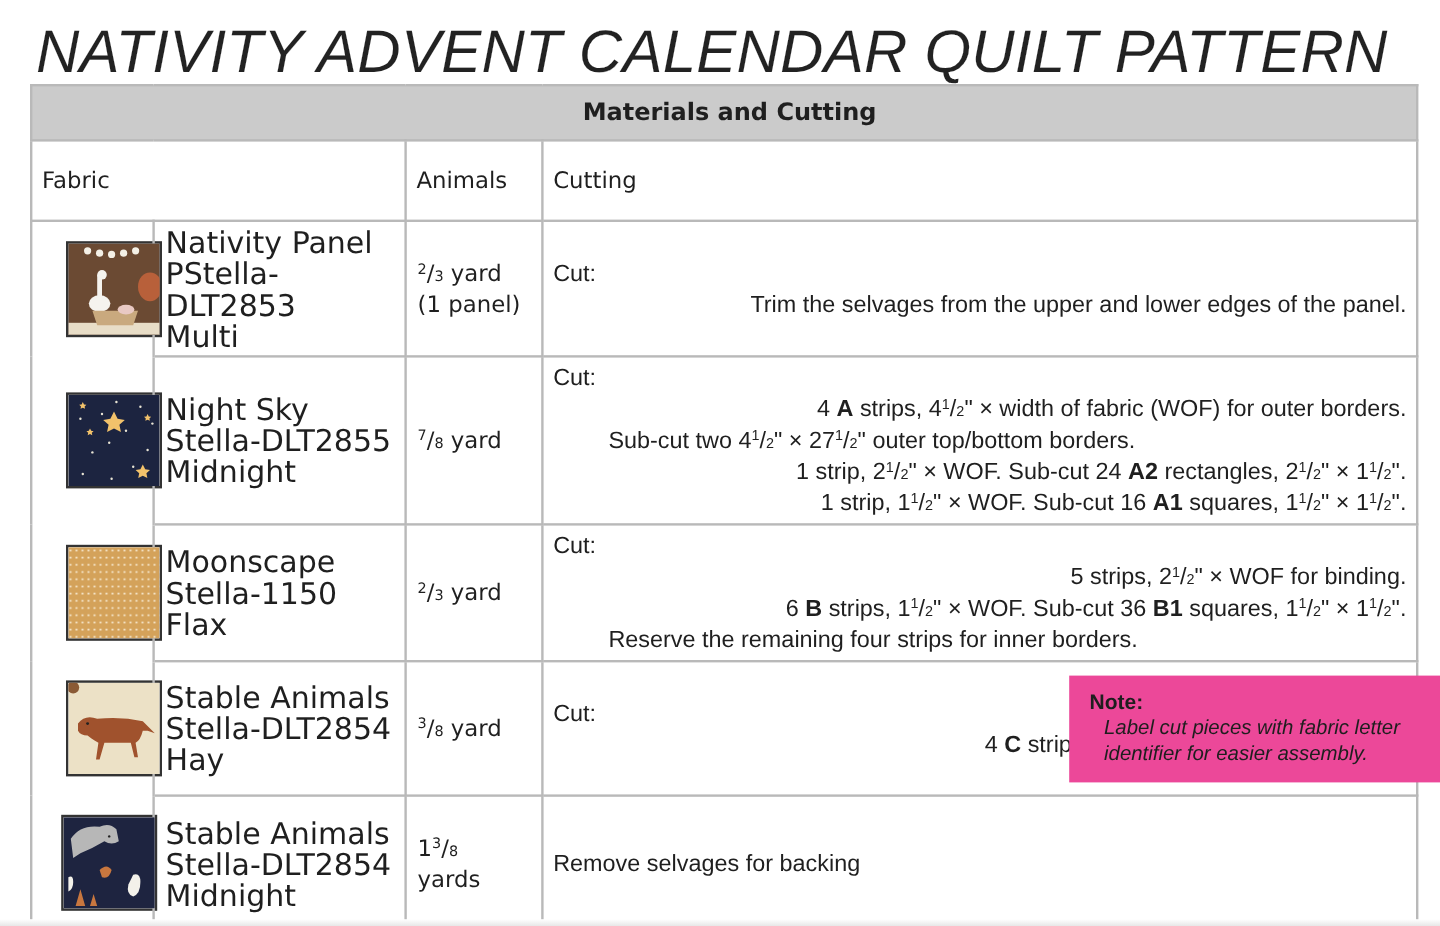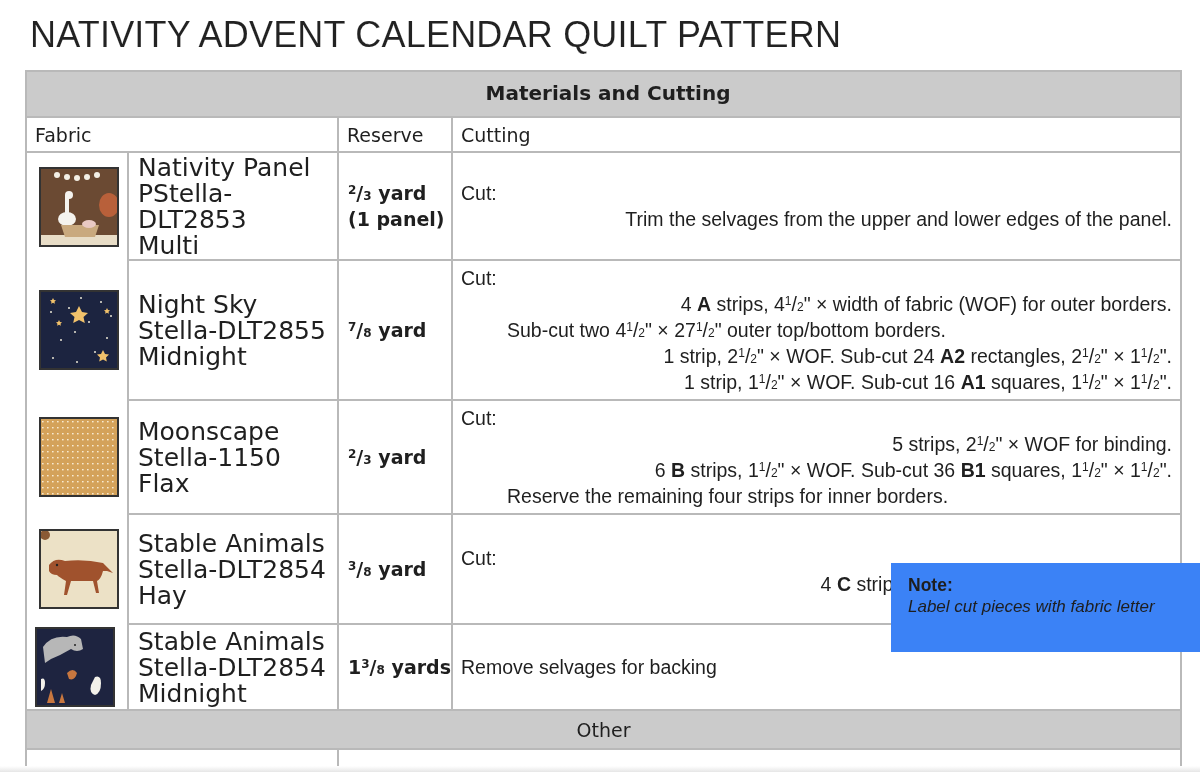--- a/index.html
+++ b/index.html
@@ -4,72 +4,72 @@
 <style>
   html, body { margin: 0; padding: 0; }
   body {
     width: 1200px; height: 772px; overflow: hidden; position: relative;
     background: #ffffff; color: #1f1f1f;
     font-family: "DejaVu Sans", "Liberation Sans", sans-serif;
   }
   .title {
     position: absolute; left: 30px; top: 14px;
     font-family: "Liberation Sans", sans-serif;
-    font-weight: 300; font-size: 36px; letter-spacing: 0.2px; color: #222;
+    font-weight: 300; font-size: 50px; letter-spacing: 0.2px; color: #222; font-style: italic;
     -webkit-text-stroke: 0.1px #fff;
   }
   table.mc {
     position: absolute; left: 25px; top: 70px; width: 1157px;
     border-collapse: collapse; table-layout: fixed;
     font-size: 19px; line-height: 26px;
   }
-  table.mc td { border: 2px solid #b9b9b9; vertical-align: middle; padding: 0; }
+  table.mc td { border: 2px solid #b9b9b9; vertical-align: middle; padding: 16px; }
   .section-row td { background: #cbcbcb; text-align: center; }
   .section-title { font-weight: bold; font-size: 20px; padding: 4px 0 6px 9px !important; height: 34px; }
   .other-label { padding: 2px 8px !important; height: 33px; margin-top: 48px; }
   .hdr td { height: 33px; padding-left: 8px !important; }
   .swatch-cell { border-right: 2px solid #b9b9b9; text-align: center; border-top: none !important; border-bottom: none !important; }
   .swatch-cell.first { border-top: 2px solid #b9b9b9 !important; }
   .swatch-cell.last { border-bottom: 2px solid #b9b9b9 !important; }
   .swatch { width: 76px; height: 76px; margin: 0 auto 0 12px; border: 2px solid #333; display:block; }
   .name-cell { padding: 2px 0 0 9px !important; font-size: 25px; line-height: 26px; }
-  .yard-cell { padding-left: 9px !important; font-size: 19px; line-height: 26px; font-weight: bold; }
+  .yard-cell { padding-left: 9px !important; font-size: 19px; line-height: 26px; }
   .cut-cell { padding: 4px 8px !important; font-family: "Liberation Sans", sans-serif; font-size: 19.5px; line-height: 26px; }
   .ind1 { padding-left: 20px; text-align: right; }
   .ind2 { padding-left: 46px; }
   sup.f { font-size: 12px; vertical-align: 6px; line-height: 0; }
   sub.f { font-size: 12px; vertical-align: 0; line-height: 0; }
   .note {
     position: absolute; left: 891px; top: 563px; width: 309px; height: 89px;
-    background: #3b82f6; padding: 12px 0 0 17px; box-sizing: border-box;
+    background: #ec4899; padding: 12px 0 0 17px; box-sizing: border-box;
     font-family: "Liberation Sans", sans-serif; font-size: 17px; line-height: 21px; color: #1e1e1e;
   }
   .note .nt { font-weight: bold; font-size: 17.5px; }
-  .note .nb { font-style: italic; }
+  .note .nb { font-style: italic; margin-left: 12px; }
   .bottom-fade { position:absolute; left:0; right:0; bottom:0; height:6px; background: linear-gradient(#fff, #e6e6e6); }
 </style>
 </head>
 <body>
 
 <div class="title">NATIVITY ADVENT CALENDAR QUILT PATTERN</div>
 
 <table class="mc">
   <colgroup>
     <col style="width:102px">
       <col style="width:210px">
       <col style="width:114px">
       <col>
   </colgroup>
   <tbody>
       <tr class="section-row">
     <td colspan="4" class="section-title">Materials and Cutting</td>
   </tr>
   <tr class="hdr">
     <td colspan="2">Fabric</td>
-    <td>Reserve</td>
+    <td>Animals</td>
     <td>Cutting</td>
   </tr>
 
   <tr style="height:86px">
     <td class="swatch-cell first">
       <svg class="swatch" viewBox="0 0 76 76">
         <rect width="76" height="76" fill="#2a2624"></rect>
         <path d="M0 0 H76 V76 H0Z M10 70 Q10 10 40 8 Q70 10 70 70Z" fill="#6b4a33"></path>
         <rect x="0" y="66" width="76" height="10" fill="#e8ddc7"></rect>
         <g fill="#f4f0e6">
@@ -229,15 +229,16 @@
     <td style="border-right:none"></td>
     <td class="name-cell" style="border-left:none">Batting</td>
     <td colspan="2" class="yard-cell">43" x 49"</td>
   </tr>
 </tbody>
   </table>
 
 <div class="note">
   <div class="nt">Note:</div>
   <div class="nb">Label cut pieces with fabric letter</div>
+  <div class="nb">identifier for easier assembly.</div>
 </div>
 
 <div class="bottom-fade"></div>
 
 </body></html>

